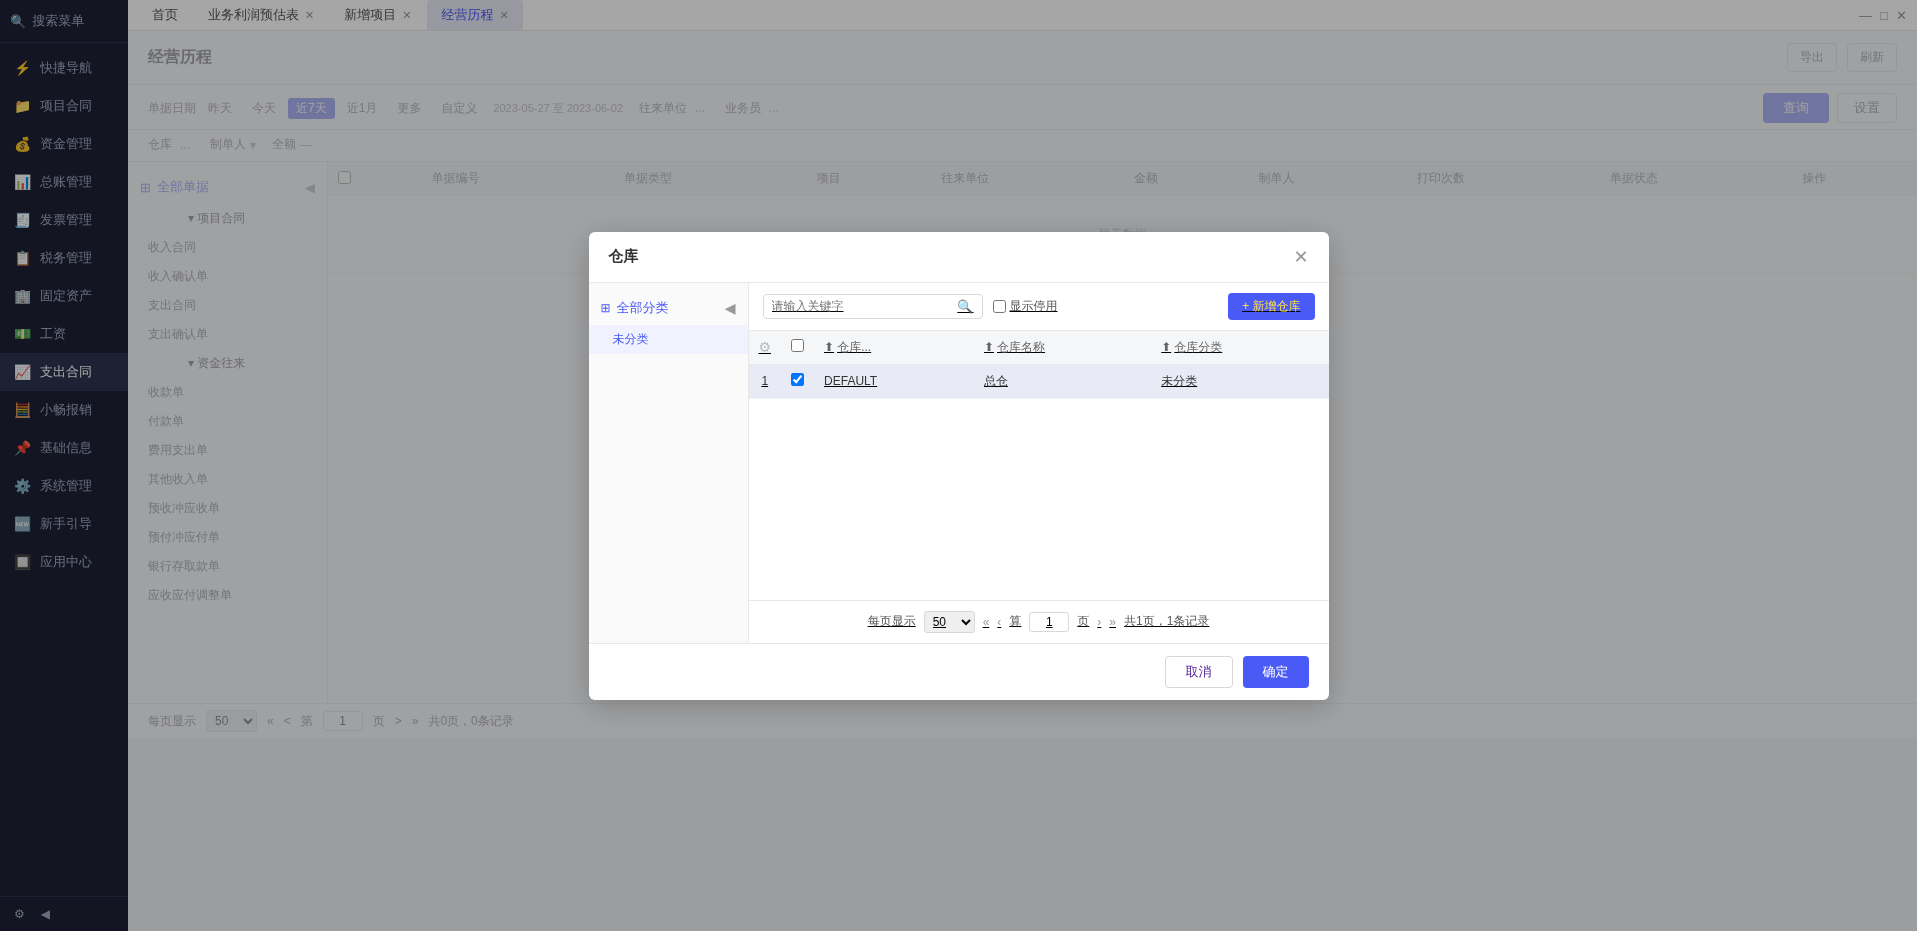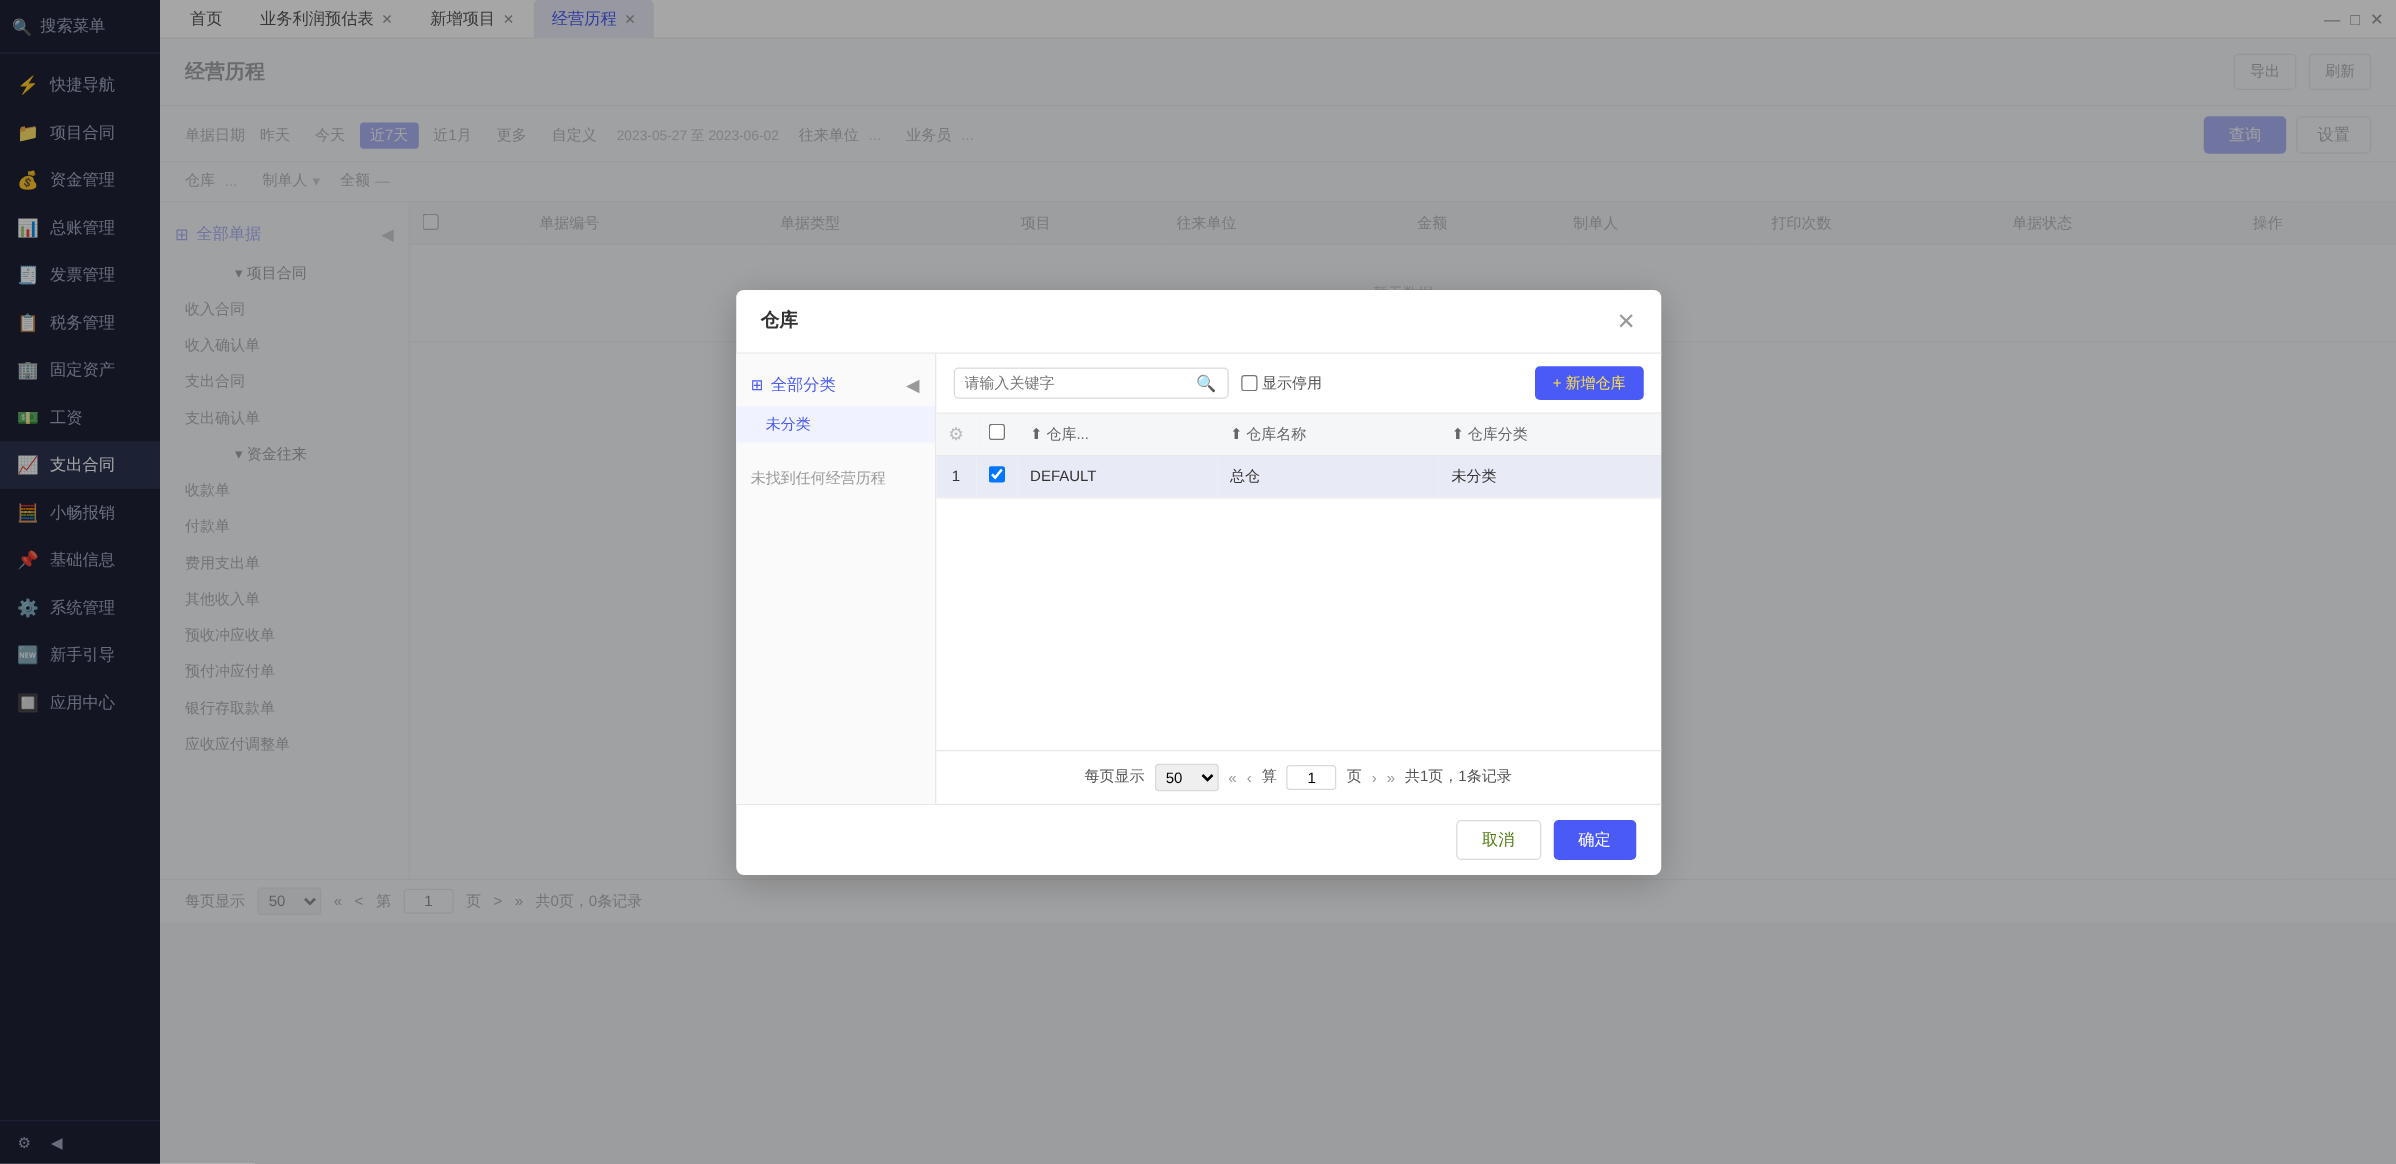--- a/index.html
+++ b/index.html
@@ -115,21 +115,21 @@
     }
     .dialog-category-header .all-icon { color: #4a5af7; font-size: 12px; }
     .dialog-category-item {
       padding: 6px 12px 6px 24px; font-size: 12px; color: #555; cursor: pointer;
     }
     .dialog-category-item.active { color: #4a5af7; background: #f0f2ff; }
     .dialog-left-toggle { margin-left: auto; color: #999; font-size: 14px; cursor: pointer; }
     .no-results { padding: 20px 12px; font-size: 12px; color: #999; }
 
     
-    .dialog-right { flex: 1; display: flex; flex-direction: column; }
+    .dialog-right { flex: 1; display: flex; flex-direction: column; text-decoration: underline; }
 
     .dialog-toolbar {
       display: flex; align-items: center; padding: 10px 14px; gap: 10px; border-bottom: 1px solid #e8e8e8;
     }
     .search-box {
       display: flex; align-items: center; border: 1px solid #d9d9d9; border-radius: 4px;
       padding: 4px 8px; gap: 4px; flex: 1; max-width: 220px;
     }
     .search-box input {
       border: none; outline: none; font-size: 12px; color: #333; width: 100%; background: transparent;
@@ -171,21 +171,21 @@
       font-size: 12px;
     }
 
     
     .dialog-footer {
       display: flex; justify-content: flex-end; gap: 10px;
       padding: 12px 20px; border-top: 1px solid #e8e8e8;
     }
     .btn-cancel {
       background: #fff; border: 1px solid #d9d9d9; padding: 6px 20px;
-      border-radius: 4px; cursor: pointer; font-size: 13px; color: #4d7c0f;
+      border-radius: 4px; cursor: pointer; font-size: 13px; color: #4c1d95;
     }
     .btn-confirm {
       background: #4a5af7; color: #fff; border: none; padding: 6px 20px;
       border-radius: 4px; cursor: pointer; font-size: 13px;
     }
 
     
     .bottom-bar {
       background: #fff; border-top: 1px solid #e8e8e8;
       display: flex; align-items: center; padding: 6px 20px; gap: 10px;
@@ -441,23 +441,20 @@
   <div class="dialog-body">
 
     <div class="dialog-left">
       <div class="dialog-category-header">
         <span class="all-icon">⊞</span>
         <span>全部分类</span>
         <span class="dialog-left-toggle">◀</span>
       </div>
       <div class="dialog-category-item active">
         未分类
-      </div>
-      <div class="no-results">
-        <span>未找到任何经营历程</span>
       </div>
     </div>
 
     <div class="dialog-right">
       <div class="dialog-toolbar">
         <div class="search-box">
           <input type="text" placeholder="请输入关键字" style="">
           <span class="search-icon">🔍</span>
         </div>
         <label class="checkbox-label">

